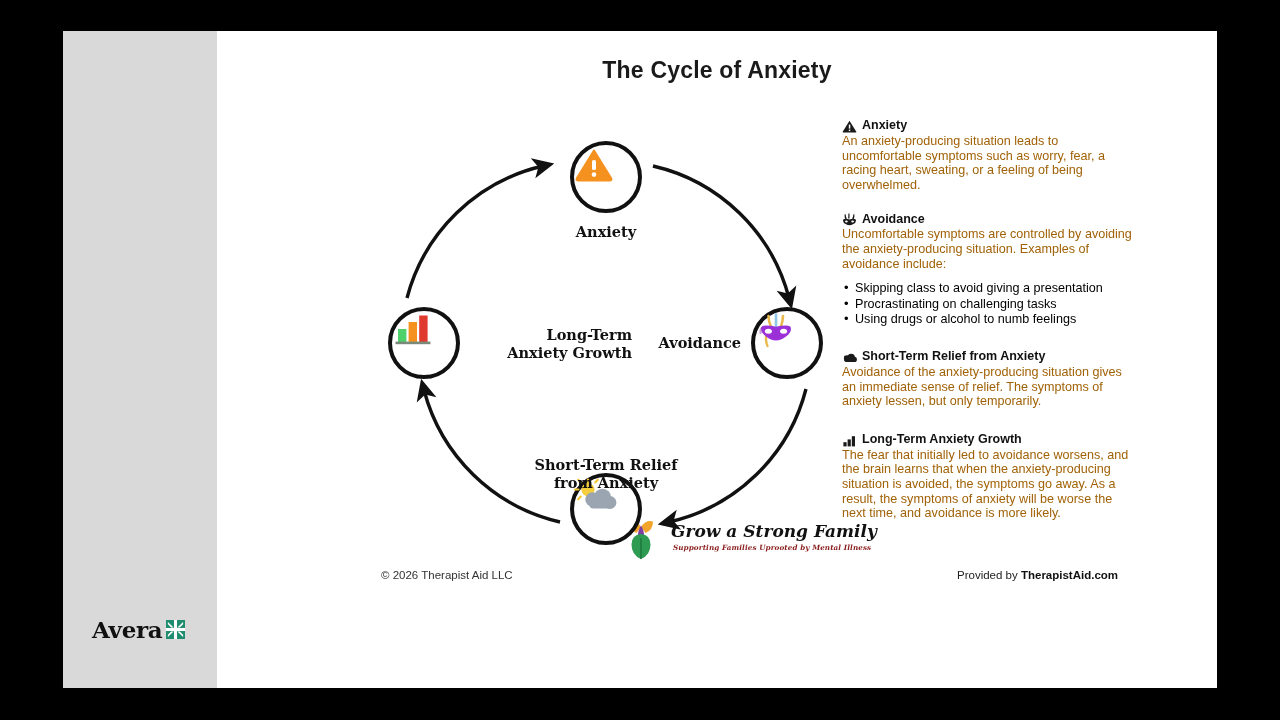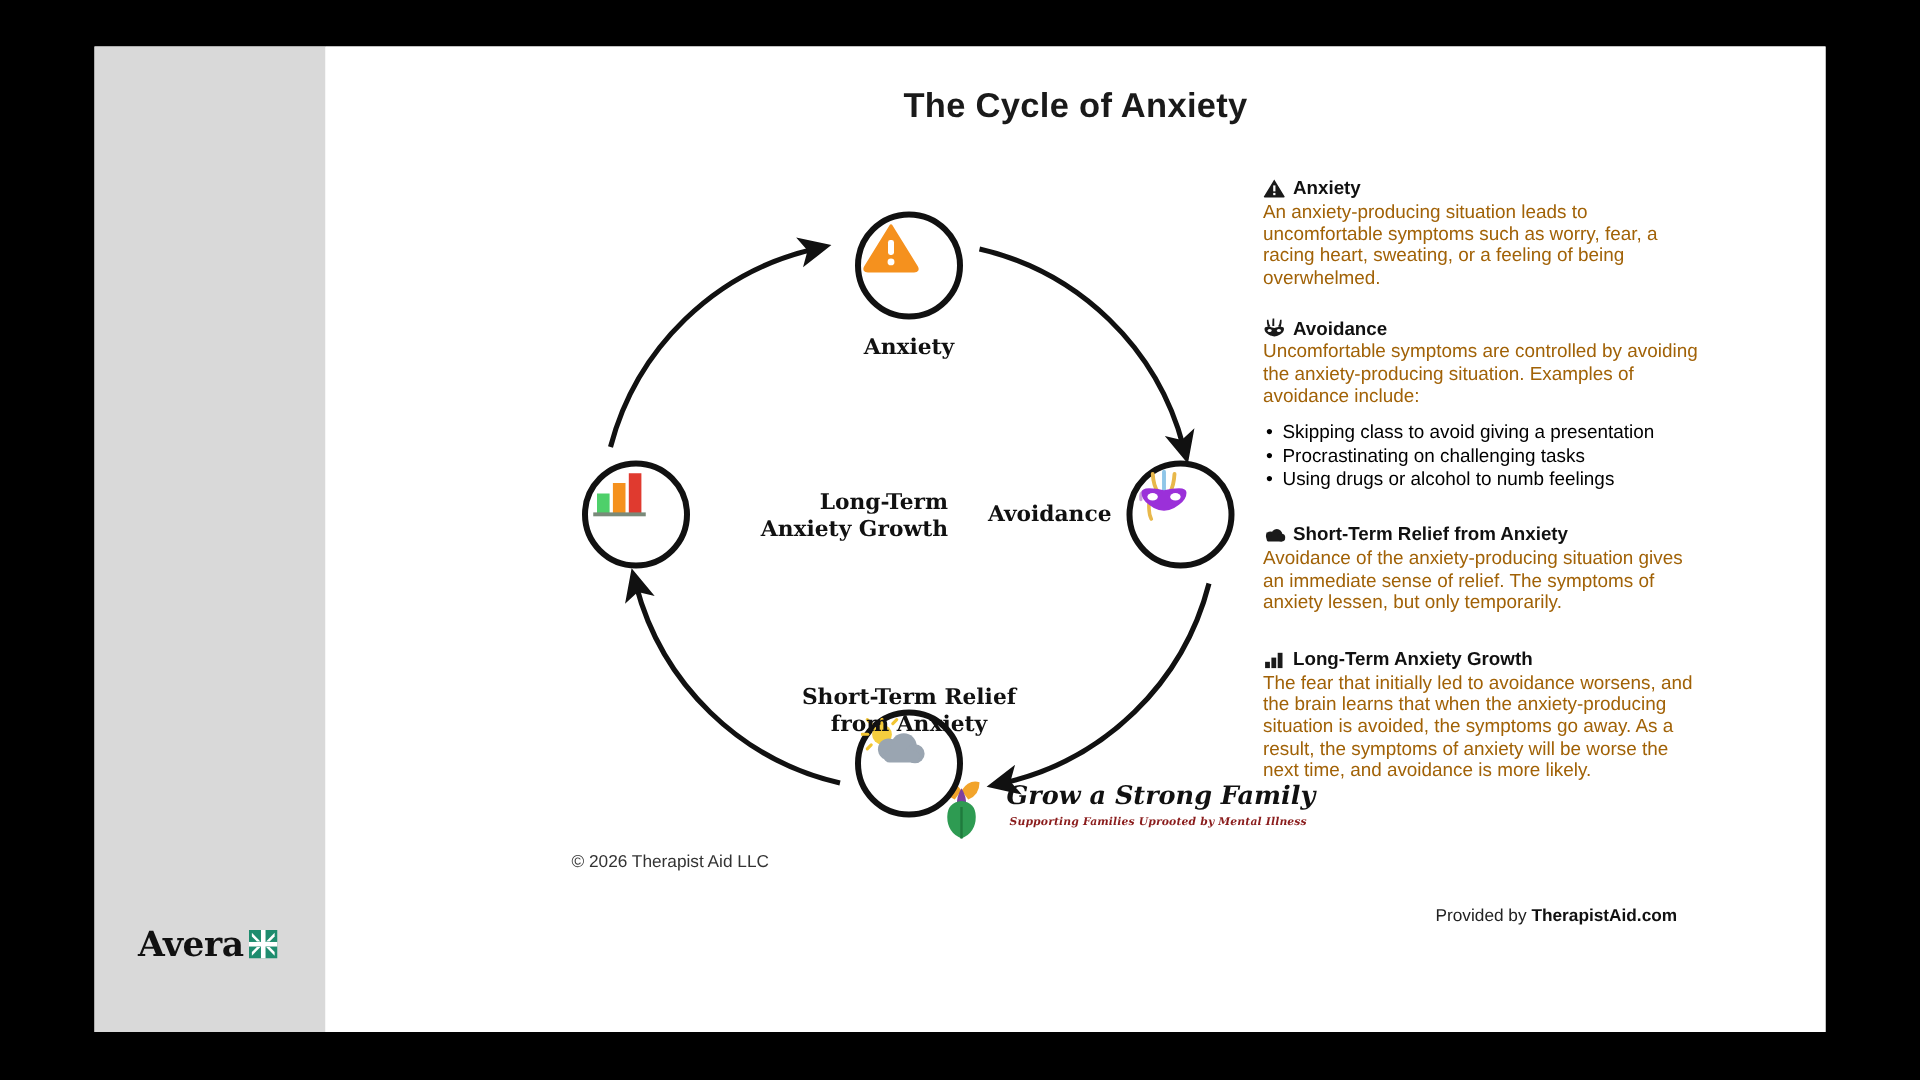--- a/index.html
+++ b/index.html
@@ -93,21 +93,21 @@
     white-space:nowrap;
   }
   #gsf-tag {
     position:absolute; left:56px; top:25px;
     font-family:"DejaVu Serif", serif;
     font-style:italic; font-weight:bold; font-size:7.2px; color:#8a1c1c;
     white-space:nowrap; letter-spacing:0.1px;
   }
   #provided {
     position:absolute; left:740px; top:538px;
-    font-size:11.5px; color:#222; white-space:nowrap;margin-top:36px;
+    font-size:11.5px; color:#222; white-space:nowrap;
   }
   #provided b { font-weight:bold; color:#111; }
 
   
   #avera {
     position:absolute; left:29px; top:585px;
     display:flex; align-items:center; gap:4px;text-align:center;
   }
   #avera-word {
     font-family:"DejaVu Serif", serif;

